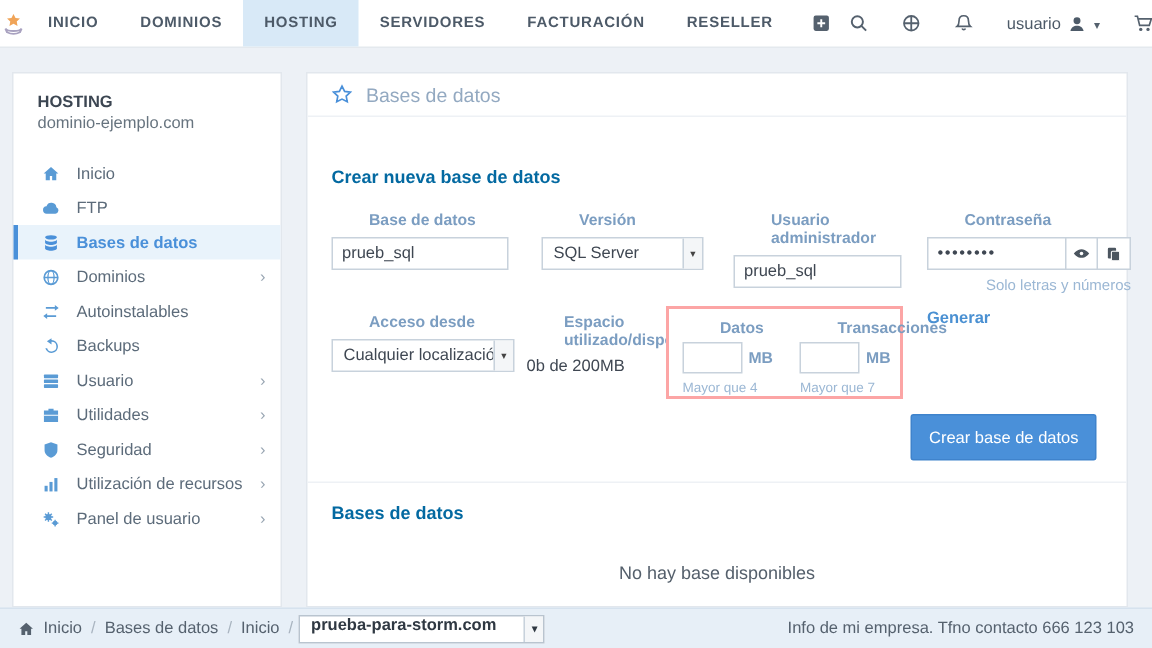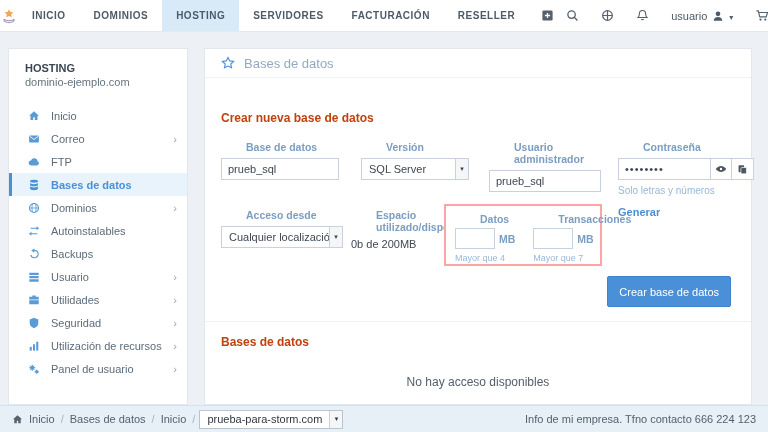--- a/index.html
+++ b/index.html
@@ -35,21 +35,21 @@
   .sn.active { background:#e9f3fb; border-left:3px solid #4a90d9; color:#4a90d9; font-weight:bold; }
   .sn.active .sic { color:#4a90d9; }
 
   
   .main { position:absolute; top:48px; left:204px; width:548px; height:357px; background:#fff;
           border:1px solid #e2e7ed; }
   .page-head { position:absolute; top:0; left:0; right:0; height:29px; border-bottom:1px solid #eef1f5;
                display:flex; align-items:center; padding:0 16px; gap:9px; }
   .page-head .star { color:#4a90d9; display:flex; }
   .page-title { font-size:13px; color:#93a9c1; }
-  .sec-h { font-size:12px; font-weight:bold; color:#c2410c; }
+  .sec-h { font-size:12px; font-weight:bold; color:#0369a1; }
   .h-create { position:absolute; top:62px; left:16px; }
   .h-list   { position:absolute; top:286px; left:16px; }
   .divider  { position:absolute; top:272px; left:0; right:0; border-top:1px solid #eef1f5; }
   .empty-text { position:absolute; top:326px; left:0; right:0; text-align:center; font-size:12px; color:#55606c; }
 
   .flabel { font-size:10.5px; font-weight:bold; color:#7b9dc1; margin-bottom:5px;margin-left:25px; }
   .tinput { height:22px; border:1px solid #c8d2dc; background:#fff; font-size:11px; color:#3f4752;
             padding:0 6px; font-family:"Liberation Sans",sans-serif; }
   .selbox { height:22px; border:1px solid #c8d2dc; background:#fff; font-size:11px; color:#3f4752;
             display:flex; align-items:center; padding:0 0 0 7px; cursor:pointer; }
@@ -61,21 +61,21 @@
   .col { position:absolute; }
   .c-db   { top:92px; left:16px;  width:132px; }
   .c-ver  { top:92px; left:156px; width:120px; }
   .c-user { top:92px; left:284px; width:122px; }
   .c-pass { top:92px; left:413px; width:136px; }
   .pass-group { display:flex; }
   .pass-group .tinput { width:92px; border-right:none; letter-spacing:1px; }
   .addon { width:22px; height:22px; border:1px solid #c8d2dc; display:flex; align-items:center;
            justify-content:center; color:#4b555f; background:#fff; cursor:pointer; }
   .addon + .addon { border-left:none; }
-  .helper { font-size:10px; color:#9bb7d4; margin-top:5px; }
+  .helper { font-size:10px; color:#9bb7d4; margin-top:5px;text-align:right; }
   .gen-link { font-size:11px; font-weight:bold; color:#4a90d2; margin-top:10px; cursor:pointer; display:inline-block; }
 
   .c-acc  { top:160px; left:16px; width:140px; }
   .c-esp  { top:160px; left:146px; width:92px; }
   .esp-val { font-size:11px; color:#3f4752; margin-top:5px; }
 
   .quota-box { position:absolute; top:155px; left:239px; width:158px; height:62px;
                border:2px solid #fca5a5; background:#fff; display:flex; padding:7px 9px; gap:18px; }
   .q-col .flabel { margin-bottom:3px; }
   .q-row { display:flex; align-items:center; gap:4px; }
@@ -89,22 +89,22 @@
                 font-family:"Liberation Sans",sans-serif; }
 
   
   .footer { position:absolute; left:0; bottom:0; width:768px; height:27px; background:#e7eff7;
             border-top:1px solid #d6e2ee; display:flex; align-items:center; padding:0 12px; z-index:6; }
   .bc { display:flex; align-items:center; gap:6px; font-size:11px; color:#55616e; }
   .bc .home-ic { display:flex; color:#55616e; }
   .bc-sep { color:#a9b4c0; }
   .bc-sep::after { content:"/"; }
   .bc-item { cursor:pointer; }
-  .footer-sel { width:144px; height:19px; margin-left:4px; background:#fff; border:1px solid #b9c4cf;
-                display:flex; align-items:center; font-size:11px; font-weight:normal; color:#2f3842;
+  .footer-sel { width:164px; height:19px; margin-left:4px; background:#fff; border:1px solid #b9c4cf;
+                display:flex; align-items:flex-start; font-size:11px; font-weight:bold; color:#2f3842;
                 padding-left:7px; cursor:pointer; }
   .footer-sel .sel-caret { margin-left:auto; width:13px; height:100%; border-left:1px solid #c8d2dc;
                            display:flex; align-items:center; justify-content:center; font-size:7px; background:#f4f6f8; }
   .footer-info { margin-left:auto; font-size:11px; color:#55616e; }
 
   svg { display:block; }
 </style>
 </head>
 <body>
 
@@ -184,30 +184,20 @@
       <div class="sb-domain">dominio-ejemplo.com</div>
     </div>
     <div class="sb-menu">
       <div class="sn">
         <span class="sic">
             <svg width="12" height="12" viewBox="0 0 14 14">
               <path d="M7 1.5L1.3 6.6h1.6v5.2h3.2V8.6h1.8v3.2h3.2V6.6h1.6z" fill="currentColor"></path>
             </svg>
           </span>
         <span>Inicio</span>
-      </div>
-      <div class="sn">
-        <span class="sic">
-            <svg width="12" height="12" viewBox="0 0 14 14">
-              <rect x="1.3" y="3" width="11.4" height="8" rx="1" fill="currentColor"></rect>
-              <path d="M1.8 3.6L7 7.6l5.2-4" stroke="#fff" stroke-width="1" fill="none"></path>
-            </svg>
-          </span>
-        <span>Correo</span>
-        <span class="chev"></span>
       </div>
       <div class="sn">
         <span class="sic">
             <svg width="12" height="12" viewBox="0 0 14 14">
               <path d="M3.9 11a2.9 2.9 0 0 1-.4-5.8A4 4 0 0 1 11.2 6a2.6 2.6 0 0 1-.8 5z" fill="currentColor"></path>
             </svg>
           </span>
         <span>FTP</span>
       </div>
       <div class="sn active">
@@ -379,37 +369,37 @@
           <span class="q-unit">MB</span>
         </div>
         <div class="q-help">Mayor que 7</div>
       </div>
     </div>
 
     <button class="create-btn">Crear base de datos</button>
 
     <div class="divider"></div>
     <div class="sec-h h-list">Bases de datos</div>
-    <div class="empty-text">No hay acceso disponibles</div>
+    <div class="empty-text">No hay base disponibles</div>
   </div>
 
   <div class="footer">
     <div class="bc">
       <span class="home-ic">
         <svg width="11" height="11" viewBox="0 0 14 14">
             <path d="M7 1.5L1.3 6.6h1.6v5.2h3.2V8.6h1.8v3.2h3.2V6.6h1.6z" fill="currentColor"></path>
           </svg>
       </span>
       <span class="bc-item">Inicio</span>
       <span class="bc-sep"></span>
       <span class="bc-item">Bases de datos</span>
       <span class="bc-sep"></span>
       <span class="bc-item">Inicio</span>
       <span class="bc-sep"></span>
     </div>
     <div class="footer-sel">
       <span>prueba-para-storm.com</span>
       <span class="sel-caret"></span>
     </div>
-    <div class="footer-info">Info de mi empresa. Tfno contacto 666 224 123</div>
+    <div class="footer-info">Info de mi empresa. Tfno contacto 666 123 103</div>
   </div>
 
 </div>
 
 </body></html>

